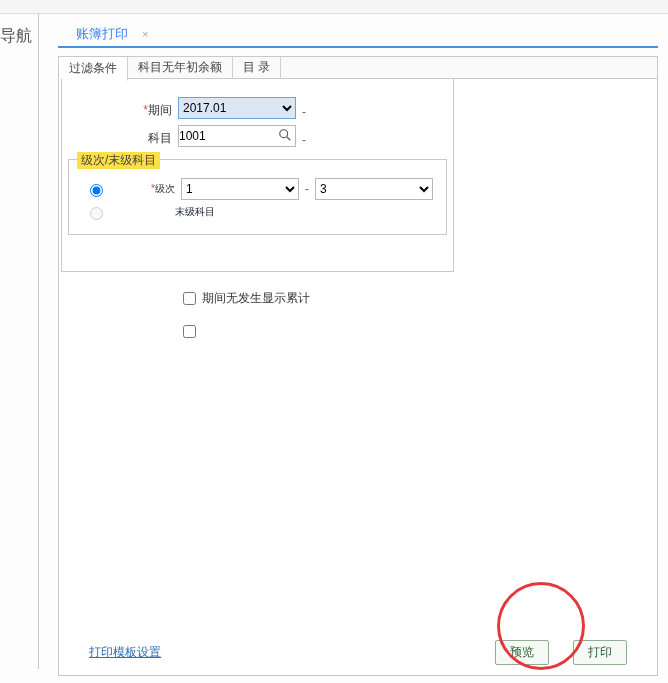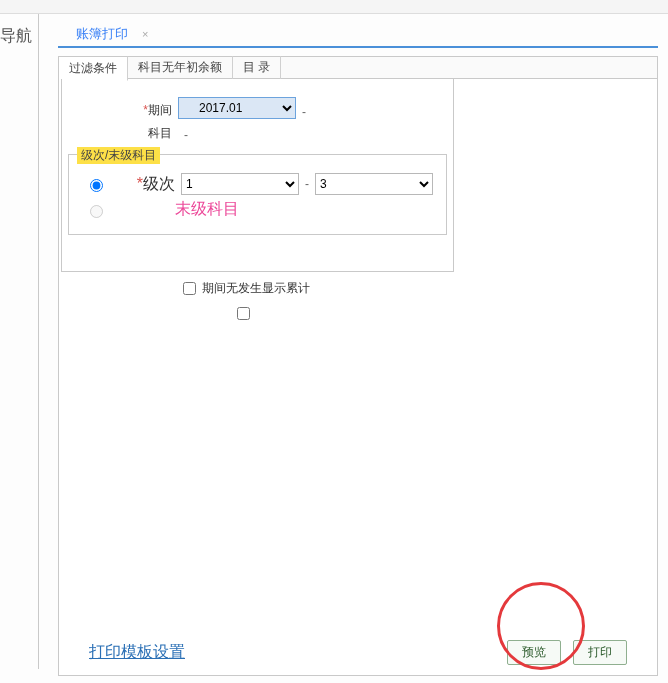--- a/index.html
+++ b/index.html
@@ -11,40 +11,40 @@
     .main-tab { color: #3b82f6; font-size: 13px; padding: 3px 6px; cursor: pointer; }
     .close-x { margin-left: 8px; color: #aaa; font-size: 11px; cursor: pointer; }
     .content-frame { position: absolute; left: 58px; top: 56px; width: 600px; height: 620px; border: 1px solid #c9c9c9; background: #fff; }
     .sub-tabs { display: flex; align-items: center; border-bottom: 1px solid #c9c9c9; height: 22px; background: #fafafa; }
     .sub-tab { padding: 3px 10px; font-size: 12px; border-right: 1px solid #d0d0d0; cursor: pointer; color: #444; }
     .sub-tab.active { background: #fff; border-bottom: 1px solid #fff; margin-bottom: -1px; border-top: 1px solid #c9c9c9; }
     .form-panel { position: absolute; left: 2px; top: 22px; width: 393px; height: 193px; border: 1px solid #c9c9c9; border-top: none; padding-top: 12px; }
     .form-row { display: flex; align-items: flex-end; margin: 6px 0 6px 60px; }
     .form-label { width: 50px; text-align: right; margin-right: 6px; color: #333; font-size: 12px; }
     .req { color: #d9534f; }
-    .sel, .inp { height: 22px; border: 1px solid #b8b8b8; background: #fff; font-size: 12px; padding: 0 16px; }
+    .sel, .inp { height: 22px; border: 1px solid #b8b8b8; background: #fff; font-size: 12px; padding: 0 0; }
     .sel { width: 118px; }
     .sel.active { background: #dbe7f5; border-color: #6ca3dd; }
     .inp-wrap { position: relative; display: inline-block; }
     .inp { width: 118px; padding-right: 20px; }
     .search-icon { position: absolute; right: 4px; top: 3px; width: 14px; height: 14px; pointer-events: none; }
     .search-icon svg { width: 14px; height: 14px; }
     .dash { margin: 0 6px; color: #666; }
     .fieldset { position: relative; margin: 12px 6px 0 6px; border: 1px solid #c9c9c9; padding: 14px 4px 10px 4px; }
     .legend { position: absolute; top: -8px; left: 8px; background: #fde047; padding: 0 4px; font-size: 12px; color: #444; }
     .field-row { display: flex; align-items: center; margin: 4px 0 4px 12px; }
     .radio-holder { width: 40px; display: flex; align-items: center; }
-    .field-label { width: 50px; text-align: right; margin-right: 6px; color: #333; font-size: 16px; }
+    .field-label { width: 50px; text-align: right; margin-right: 6px; color: #333; font-size: 10px; }
     .sel2 { width: 118px; height: 22px; border: 1px solid #b8b8b8; background: #fff; font-size: 12px; }
-    .disabled-label { color: #ec4899; }
-    .checkbox-row { display: flex; align-items: center; margin: 4px 0 6px 120px; font-size: 12px; color: #333; justify-content: center; }
+    .disabled-label { color: #0f172a; }
+    .checkbox-row { display: flex; align-items: center; margin: 14px 0 6px 120px; font-size: 12px; color: #333; }
     .checkbox-row input { margin-right: 6px; }
     .bottom-bar { position: absolute; bottom: 10px; left: 0; right: 0; display: flex; align-items: center; justify-content: space-between; padding: 0 30px; }
-    .tpl-link { color: #2a6fb5; text-decoration: underline; cursor: pointer; font-size: 16px; }
-    .btn-group { display: flex; gap: 12px; }
+    .tpl-link { color: #2a6fb5; text-decoration: underline; cursor: pointer; font-size: 12px; }
+    .btn-group { display: flex; gap: 24px; }
     .btn { padding: 3px 14px; border: 1px solid #8faf8f; background: #f6faf6; color: #2c5b2c; font-size: 12px; cursor: pointer; border-radius: 2px; }
     .highlight-circle { position: absolute; right: 72px; bottom: 5px; width: 88px; height: 88px; border: 3px solid #e4393c; border-radius: 50%; pointer-events: none; }
     .left-edge { position: absolute; left: 38px; top: 14px; width: 1px; height: 655px; background: #c9c9c9; }
   </style>
 </head>
 <body>
 
 <div class="app">
   <div class="top-bar"></div>
   <div class="left-edge"></div>
@@ -66,20 +66,29 @@
       <div class="form-row">
         <span class="form-label"><span class="req">*</span><span>期间</span></span>
         <select class="sel active">
           <option>2017.01</option>
         </select>
         <span class="dash">-</span>
       </div>
 
       <div class="form-row">
         <span class="form-label">科目</span>
+        <span class="inp-wrap">
+          <input class="inp" value="1001" style="">
+          <span class="search-icon">
+            <svg viewBox="0 0 16 16">
+                <circle cx="6.5" cy="6.5" r="4.5" fill="none" stroke="#555" stroke-width="1.3"></circle>
+                <line x1="10" y1="10" x2="14" y2="14" stroke="#555" stroke-width="1.3"></line>
+              </svg>
+          </span>
+        </span>
         <span class="dash">-</span>
       </div>
 
       <div class="fieldset">
         <span class="legend">级次/末级科目</span>
         <div class="field-row">
           <span class="radio-holder">
               <input type="radio" checked="" style="">
             </span>
           <span class="field-label"><span class="req">*</span><span>级次</span></span>

